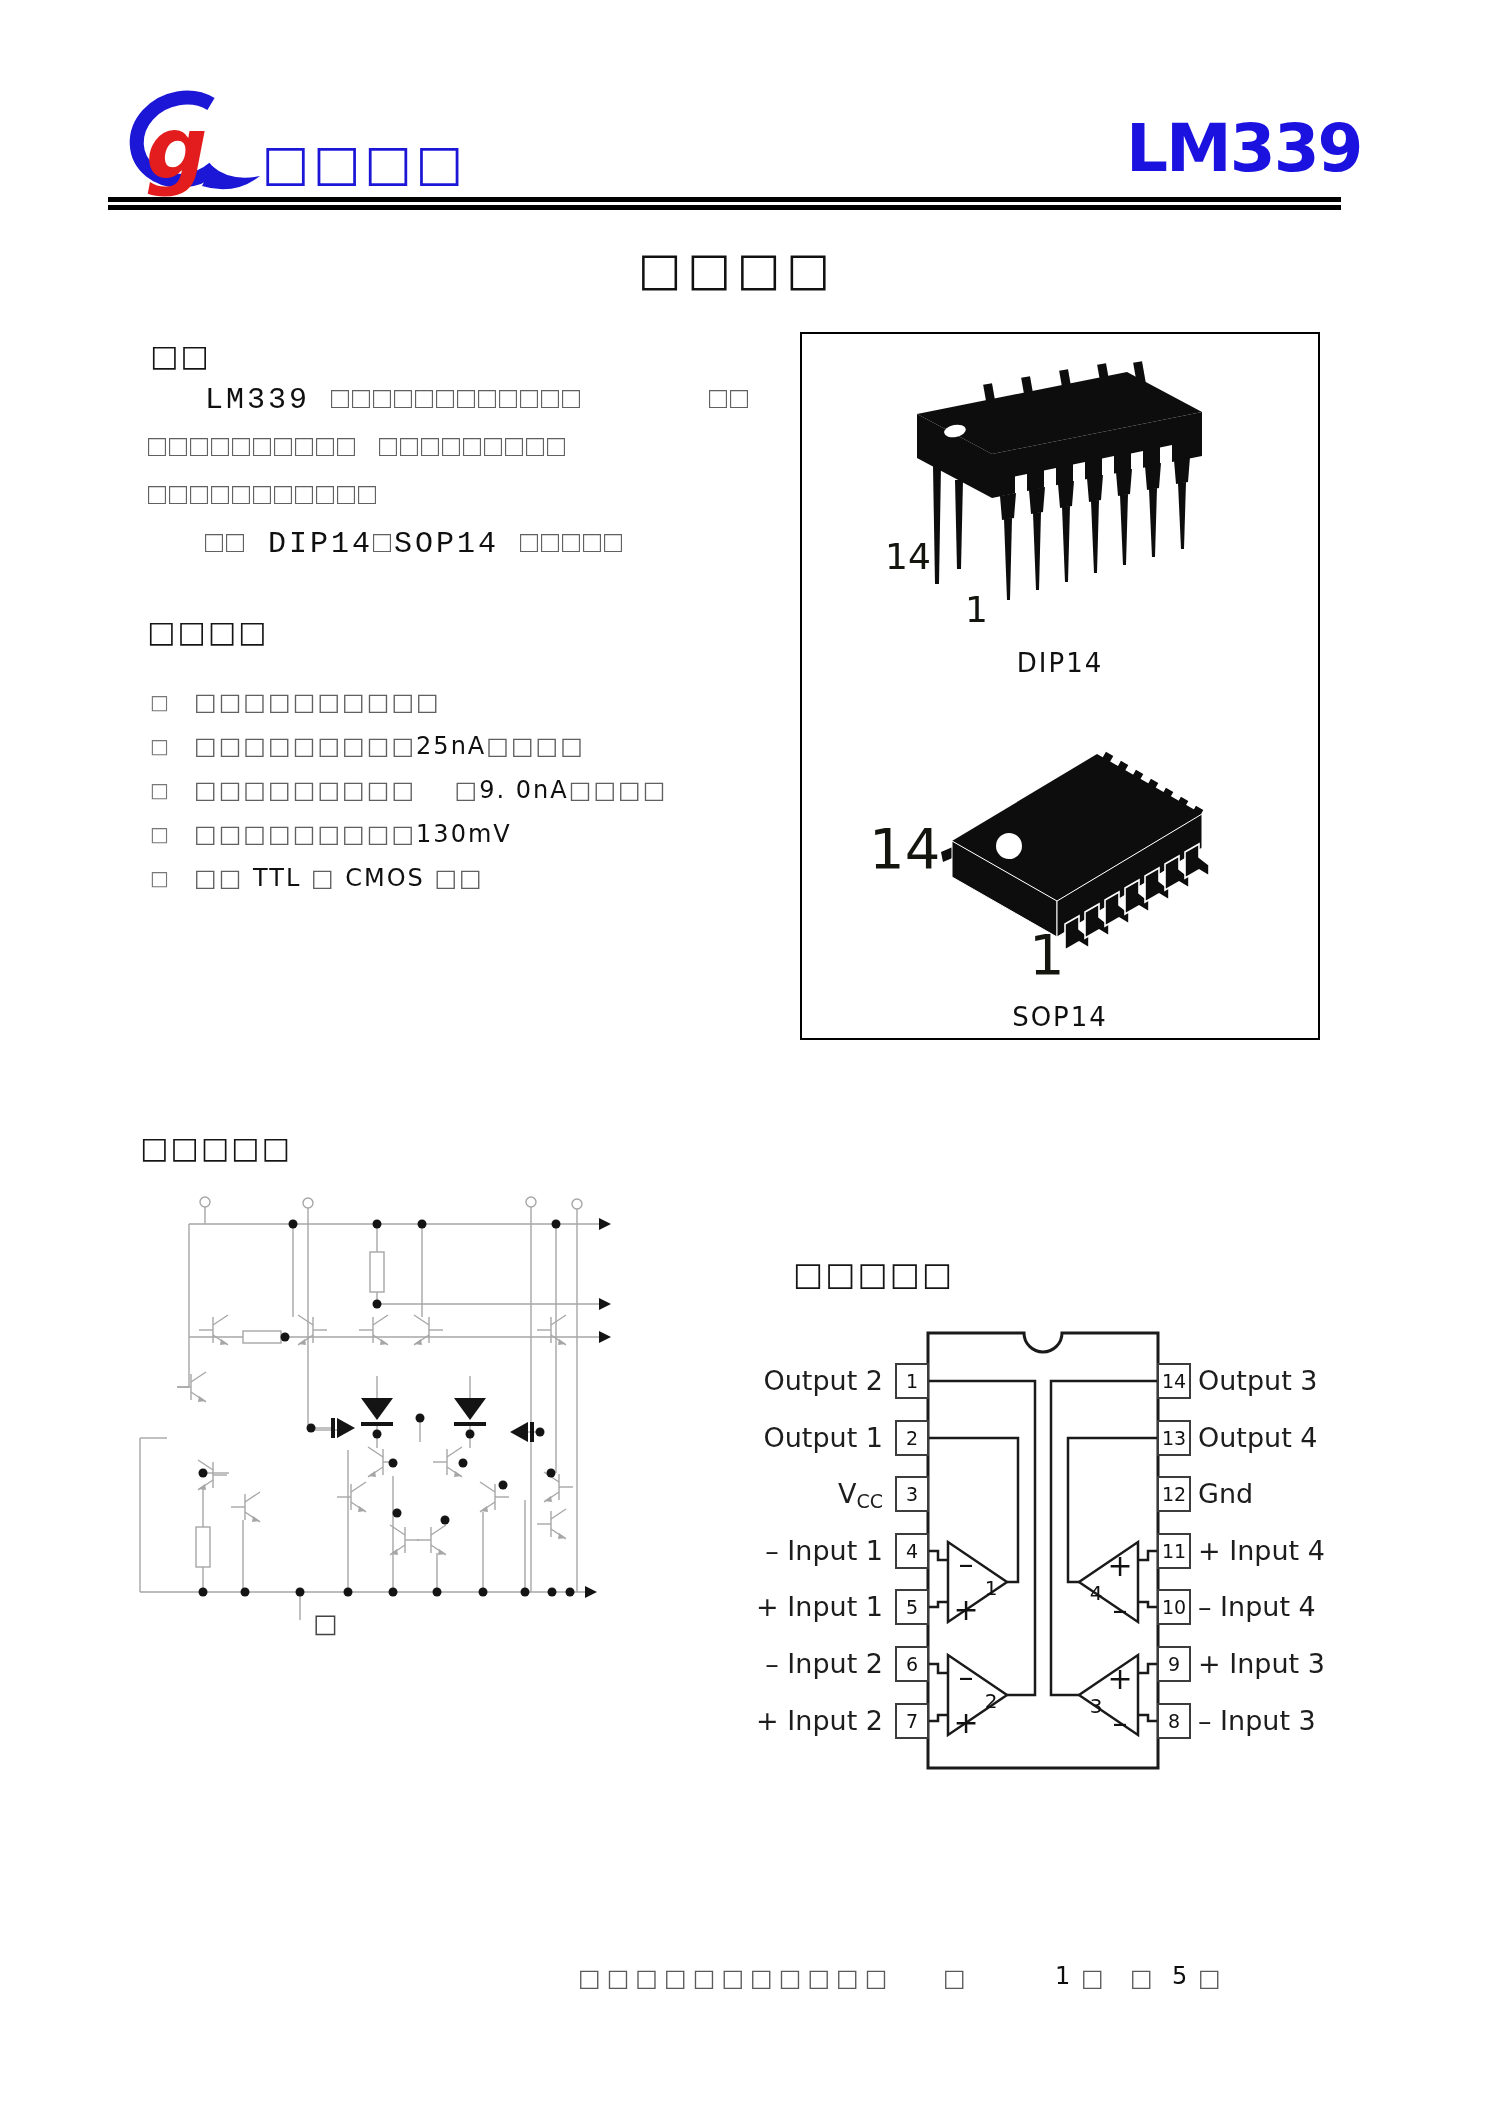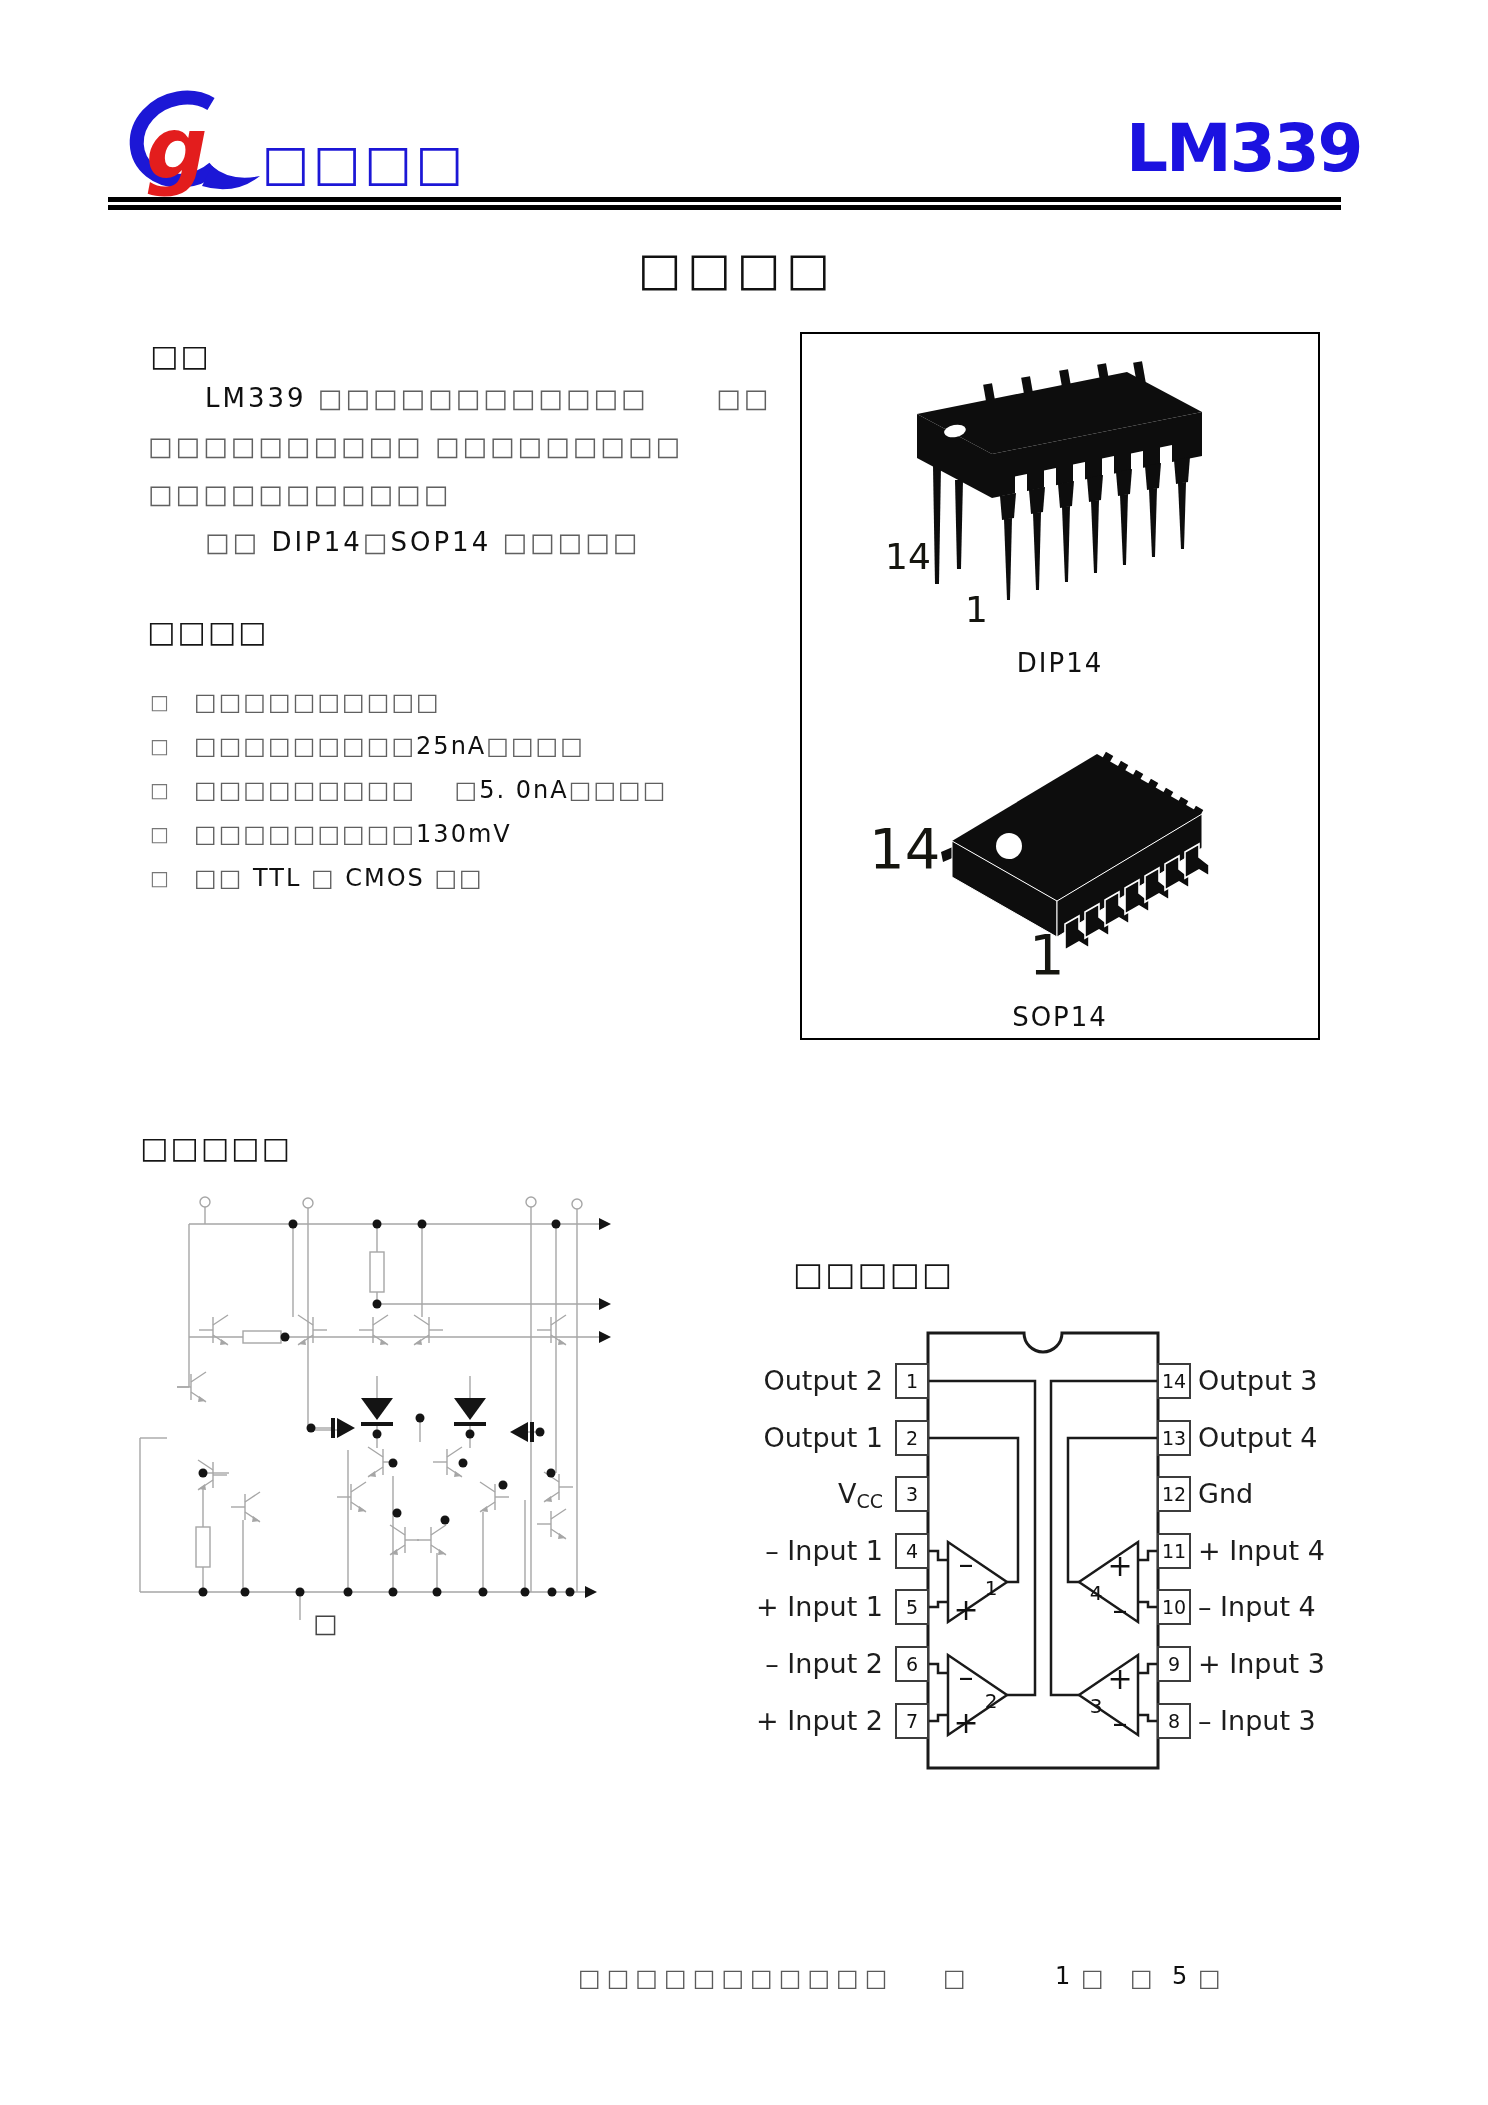--- a/index.html
+++ b/index.html
@@ -12,21 +12,21 @@
   #part-number{left:1126px;top:116px;font-size:66px;font-weight:bold;color:#1b12e0;letter-spacing:-2px;line-height:1;}
   #header-rule{left:108px;top:197px;width:1233px;height:3px;border-top:5px solid #000;border-bottom:5px solid #000;}
   
   #doc-title{left:638px;top:246px;font-size:46px;font-weight:bold;letter-spacing:6px;line-height:1;}
   .h2{font-size:30px;font-weight:bold;letter-spacing:2px;line-height:1;color:#151515;}
   #overview-heading{left:150px;top:341px;}
   #features-heading{left:147px;top:617px;}
   #circuit-heading{left:140px;top:1133px;}
   #pin-heading{left:793px;top:1258px;font-size:32px;}
   
-  .bodyline{font-size:26px;letter-spacing:3px;line-height:1;}
+  .bodyline{font-size:30px;letter-spacing:3px;line-height:1;font-family:Liberation Mono, monospace;}
   .seg-box{color:#606060;}
   .seg-lat{color:#101010;}
   #ov-line-0{left:205px;top:385px;}
   #ov-line-1{left:148px;top:433px;}
   #ov-line-2{left:148px;top:481px;}
   #ov-line-3{left:205px;top:529px;text-align:center;}
   .feature-row{font-size:24px;letter-spacing:2px;line-height:1;}
   .feature-row .bullet{position:absolute;left:0;top:2px;font-size:20px;color:#777;}
   .feature-row .ftext{position:absolute;left:44px;top:0;white-space:pre;}
   #feat-0{left:150px;top:690px;}
@@ -78,21 +78,21 @@
   <div id="feat-0" class="feature-row">
     <span class="bullet">□</span>
     <span class="ftext"><span class="seg-box">□□□□□□□□□□</span></span>
   </div>
   <div id="feat-1" class="feature-row">
     <span class="bullet">□</span>
     <span class="ftext"><span class="seg-box">□□□□□□□□□</span><span class="seg-lat">25nA</span><span class="seg-box">□□□□</span></span>
   </div>
   <div id="feat-2" class="feature-row">
     <span class="bullet">□</span>
-    <span class="ftext"><span class="seg-box">□□□□□□□□□</span><span class="seg-lat">    </span><span class="seg-box">□</span><span class="seg-lat">5. 0nA</span><span class="seg-box">□□□□</span></span>
+    <span class="ftext"><span class="seg-box">□□□□□□□□□</span><span class="seg-lat">    </span><span class="seg-box">□</span><span class="seg-lat">9. 0nA</span><span class="seg-box">□□□□</span></span>
   </div>
   <div id="feat-3" class="feature-row">
     <span class="bullet">□</span>
     <span class="ftext"><span class="seg-box">□□□□□□□□□</span><span class="seg-lat">130mV</span></span>
   </div>
   <div id="feat-4" class="feature-row">
     <span class="bullet">□</span>
     <span class="ftext"><span class="seg-box">□□ </span><span class="seg-lat">TTL</span><span class="seg-box"> □ </span><span class="seg-lat">CMOS</span><span class="seg-box"> □□</span></span>
   </div>
 

